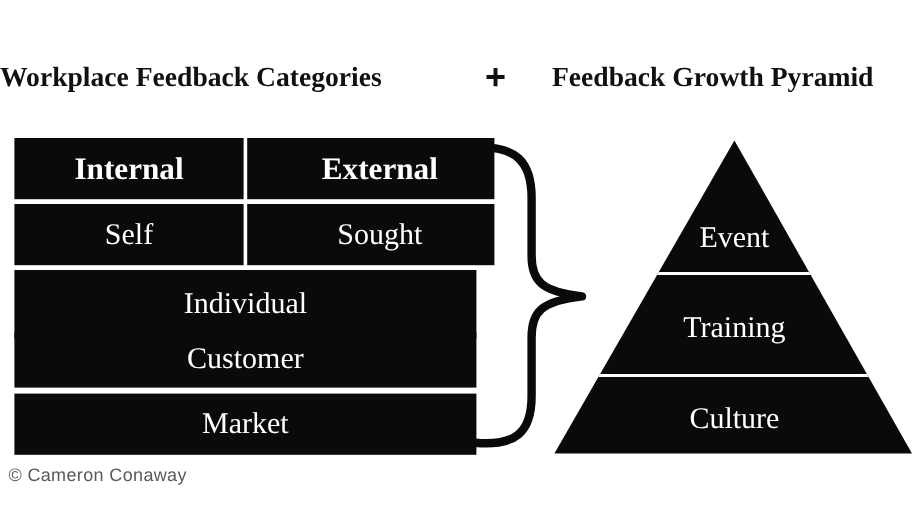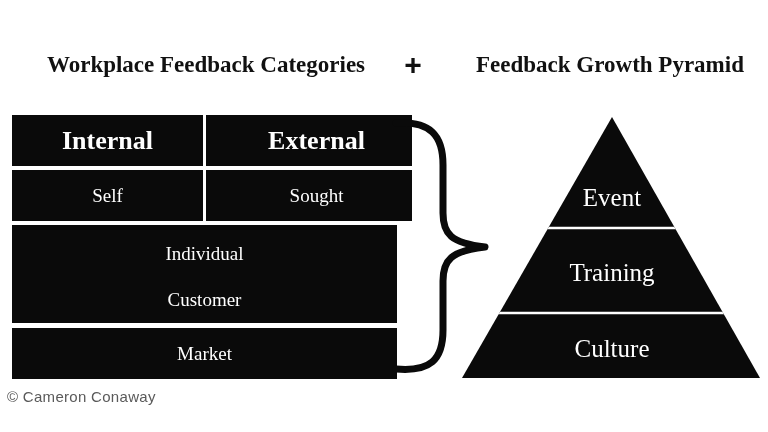--- a/index.html
+++ b/index.html
@@ -15,21 +15,21 @@
     overflow: hidden;
     font-family: "Liberation Serif", serif;
   }
 
   
   .title {
     position: absolute;
     top: 50px;
     height: 30px;
     line-height: 30px;
-    text-align: center;
+    text-align: left;
     font-weight: bold;
     font-size: 23px;
     color: #111111;
     font-family: "Liberation Serif", serif;
   }
   .title-left  { left: 0px;   width: 412px; }
   .title-right { left: 460px; width: 300px; }
   .plus-sign {
     position: absolute;
     left: 398px;
@@ -59,21 +59,21 @@
   .row-4 { top: 162px; height: 46px; text-decoration: underline; }
   .row-5 { top: 213px; height: 51px; }
   .cell {
     position: absolute;
     top: 0; bottom: 0;
     background: #0a0a0a;
     color: #ffffff;
     display: flex;
     align-items: center;
     justify-content: center;
-    font-size: 19px;
+    font-size: 25px;
     font-family: "Liberation Serif", serif;
   }
   .cell-full  { left: 0; width: 385px; }
   .cell-left  { left: 0; width: 191px; }
   .cell-right { left: 194px; width: 191px; padding-left: 15px; }
   .cell-header { font-weight: bold; font-size: 26px; }
 
   
   .overlay {
     position: absolute;

